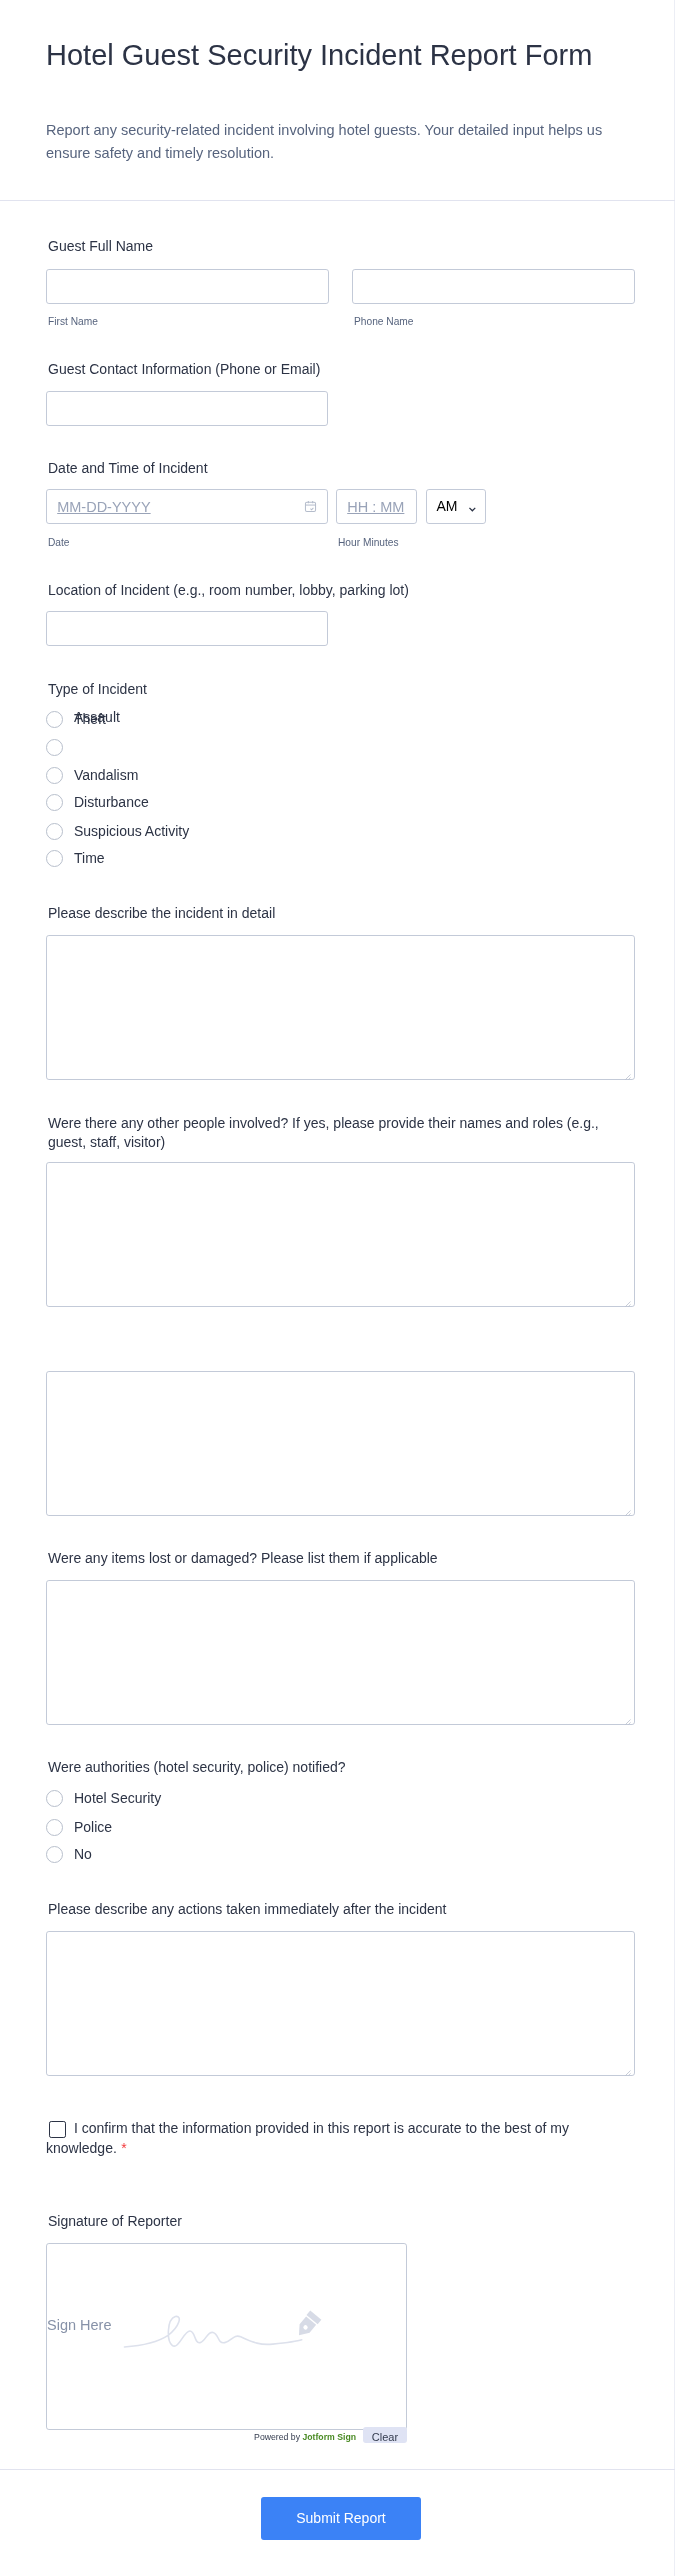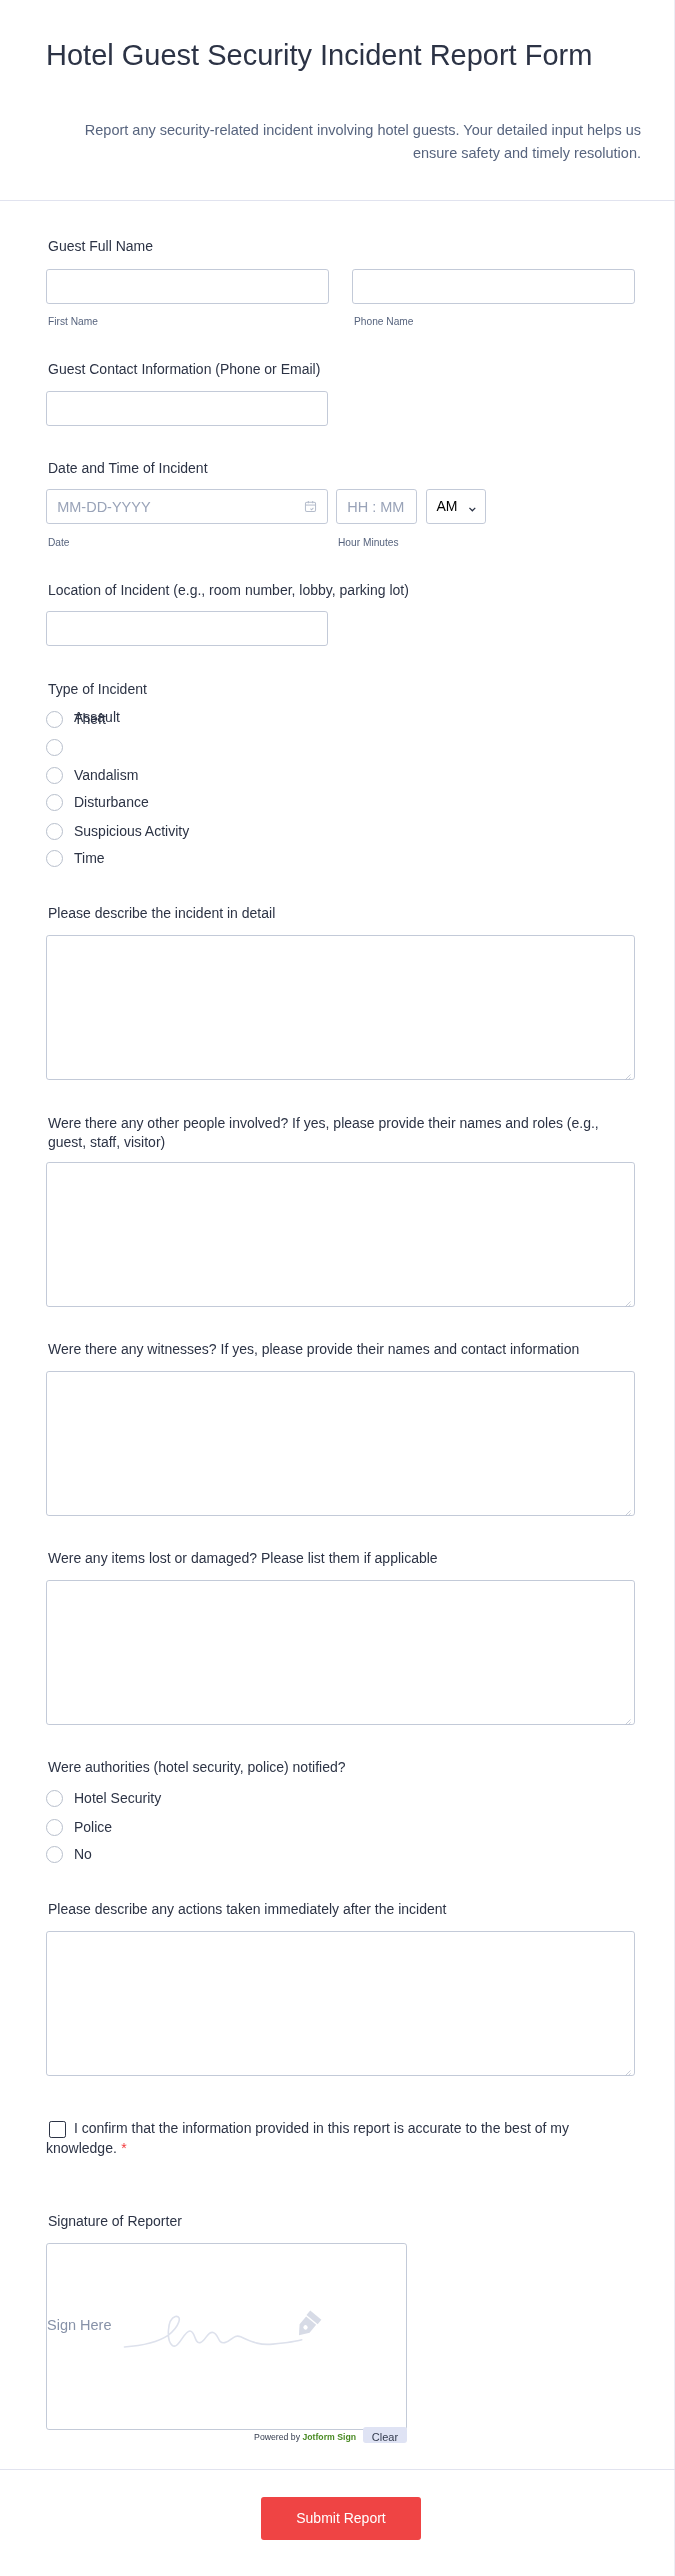--- a/index.html
+++ b/index.html
@@ -1,39 +1,39 @@
 <!DOCTYPE html>
 <html style="font-size:11.6px"><head>
 <meta charset="utf-8">
 <style>
   * { box-sizing: border-box; margin: 0; padding: 0; }
   html, body { width: 675px; height: 2576px; background: #ffffff; }
   body { position: relative; font-family: "Liberation Sans", "DejaVu Sans", sans-serif; color: #2c3345; overflow: hidden; }
   .page { position: absolute; left: 0; top: 0; width: 675px; height: 2576px; background: #fff; border-right: 0.7px solid #eceef5; }
   .abs { position: absolute; }
   .title { left: 46px; top: 35px; width: 595px; font-size: 29px; line-height: 41px; font-weight: 400; color: #2c3345; }
-  .subtitle { left: 46px; top: 119px; width: 595px; font-size: 14.5px; line-height: 22.5px; color: #57647e; text-align: right; }
+  .subtitle { left: 46px; top: 119px; width: 595px; font-size: 14.5px; line-height: 22.5px; color: #57647e; }
   .divider { left: 0; width: 675px; height: 0.7px; background: #e1e3ef; }
   .label { left: 48px; font-size: 14px; line-height: 19px; color: #2c3345; }
   .sublabel { font-size: 10.2px; line-height: 13px; color: #57647e; }
   .input { border: 1.1px solid #c3cad8; border-radius: 2.9px; background: #fff; height: 35px; }
-  .placeholder { font-size: 14.5px; color: #99a3b8; line-height: 35px; padding-left: 10.2px; }
+  .placeholder { font-size: 14.5px; color: #99a3b8; line-height: 35px; padding-left: 10.2px; text-decoration: underline; }
   .textarea { left: 46px; width: 589px; height: 145px; border: 1.1px solid #c3cad8; border-radius: 2.9px; background: #fff; }
   .resize { position: absolute; right: 2.9px; bottom: 2.2px; width: 7.3px; height: 7.3px; }
   .radio { left: 46px; width: 17.4px; height: 17.4px; border: 1.1px solid #b8bfcc; border-radius: 50%; background: #fff; }
   .radio-label { left: 74px; font-size: 14px; line-height: 17.4px; color: #2c3345; }
   .checkbox { left: 49px; top: 2121px; width: 17.4px; height: 17.4px; border: 1.5px solid #2c3345; border-radius: 2.2px; background: #fff; }
   .confirm { left: 46px; top: 2118px; width: 523px; font-size: 14px; line-height: 20.3px; color: #2c3345; text-indent: 28px; }
   .req { color: #f23a3c; margin-left: 4.4px; }
   .sigbox { left: 46px; top: 2243px; width: 361px; height: 187px; border: 1.1px solid #c3cad8; border-radius: 2.9px; background: #fff; }
   .sign-here { left: 0; width: 100%; top: 73px; text-align: left; font-size: 14.5px; color: #8792a8; }
   .powered { left: 240px; top: 2431px; width: 116px; text-align: right; font-size: 8.7px; line-height: 13px; color: #343c4f; }
   .powered b { color: #4a8b24; }
   .clear-btn { left: 363px; top: 2427px; width: 44px; height: 16px; background: #dfe3f4; border-radius: 2.9px; font-size: 11px; color: #343c4f; text-align: center; line-height: 20.3px; border: none; }
-  .submit { left: 261px; top: 2497px; width: 160px; height: 43px; background: #ef4444; border-radius: 2.9px; color: #fff; font-size: 14px; text-align: center; line-height: 43px; border: none; }
+  .submit { left: 261px; top: 2497px; width: 160px; height: 43px; background: #3b82f6; border-radius: 2.9px; color: #fff; font-size: 14px; text-align: center; line-height: 43px; border: none; }
 </style>
 </head>
 <body>
 
 <div class="page">
 
   <div class="abs title">Hotel Guest Security Incident Report Form</div>
   <div class="abs subtitle">Report any security-related incident involving hotel guests. Your detailed input helps us ensure safety and timely resolution.</div>
   <div class="abs divider" style="top:200px"></div>
 
@@ -103,21 +103,20 @@
   <div class="abs label" style="top:1114px;width:581px">Were there any other people involved? If yes, please provide their names and roles (e.g., guest, staff, visitor)</div>
   <div class="abs textarea" style="top:1162px">
     <span class="resize">
       <svg width="7.3" height="7.3" viewBox="0 0 10 10" stroke="#b4bccb" stroke-width="1">
           <line x1="2" y1="9" x2="9" y2="2"></line>
           <line x1="6" y1="9" x2="9" y2="6"></line>
         </svg>
     </span>
   </div>
 
-  <div class="abs label" style="top:1340px;width:610px">Were there any witnesses? If yes, please provide their names and contact information</div>
   <div class="abs textarea" style="top:1371px">
     <span class="resize">
       <svg width="7.3" height="7.3" viewBox="0 0 10 10" stroke="#b4bccb" stroke-width="1">
           <line x1="2" y1="9" x2="9" y2="2"></line>
           <line x1="6" y1="9" x2="9" y2="6"></line>
         </svg>
     </span>
   </div>
 
   <div class="abs label" style="top:1549px">Were any items lost or damaged? Please list them if applicable</div>

